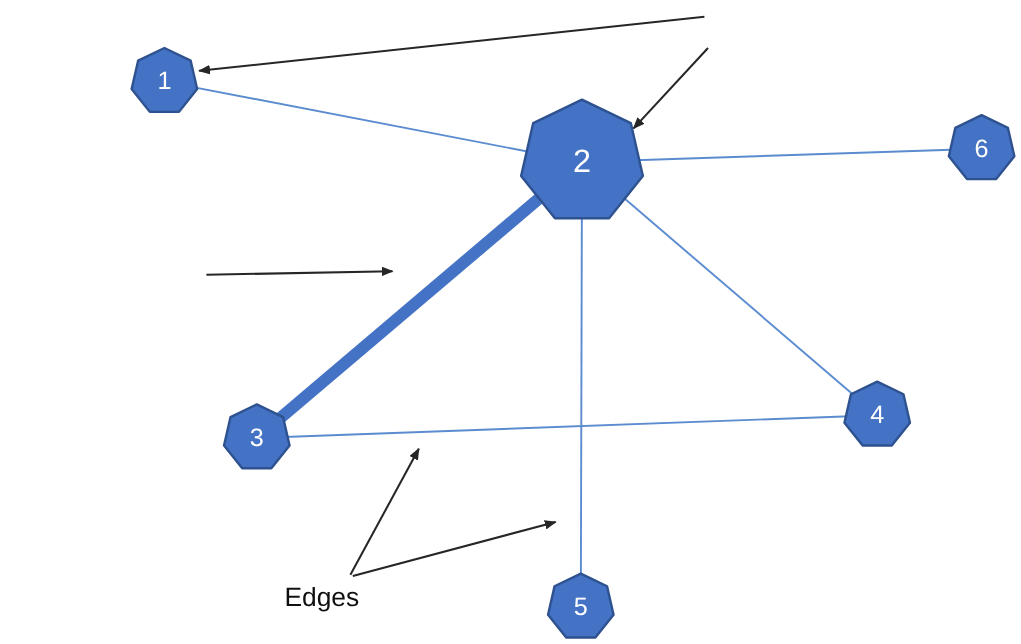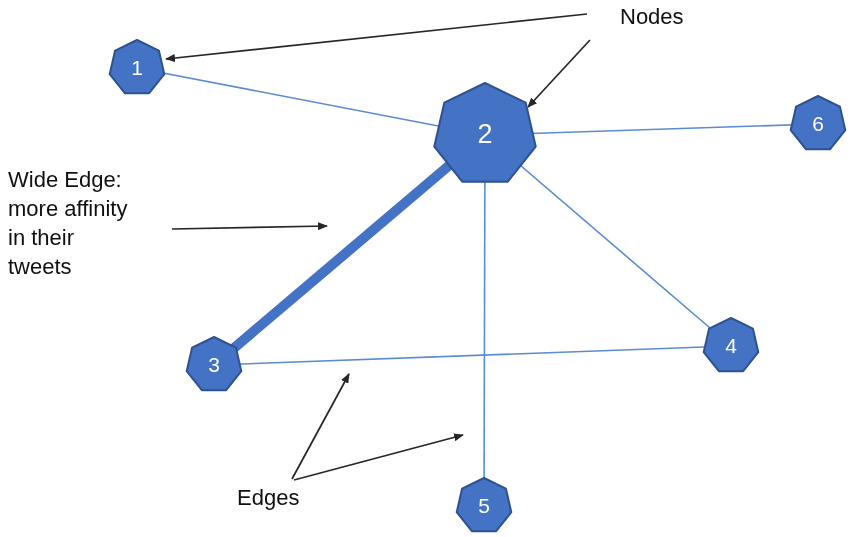--- a/index.html
+++ b/index.html
@@ -101,22 +101,17 @@
           <polygon points="484.00,478.00 505.89,488.54 511.30,512.23 496.15,531.23 471.85,531.23 456.70,512.23 462.11,488.54" fill="#4472C4" stroke="#2E528F" stroke-width="2" stroke-linejoin="round"></polygon>
           <text x="484" y="507" class="node-label node-label-small">5</text>
         </g>
         <g>
           <polygon points="818.00,96.00 839.89,106.54 845.30,130.23 830.15,149.23 805.85,149.23 790.70,130.23 796.11,106.54" fill="#4472C4" stroke="#2E528F" stroke-width="2" stroke-linejoin="round"></polygon>
           <text x="818" y="125" class="node-label node-label-small">6</text>
         </g>
       </g>
   </svg>
 
-  <div class="annot-text" id="nodes-caption">Nodes</div>
 
   <div class="annot-text" id="edges-caption">Edges</div>
 
-  <div class="annot-text" id="wide-edge-caption">Wide Edge:
-more affinity
-in their
-tweets</div>
 
 </div>
 
 </body></html>

